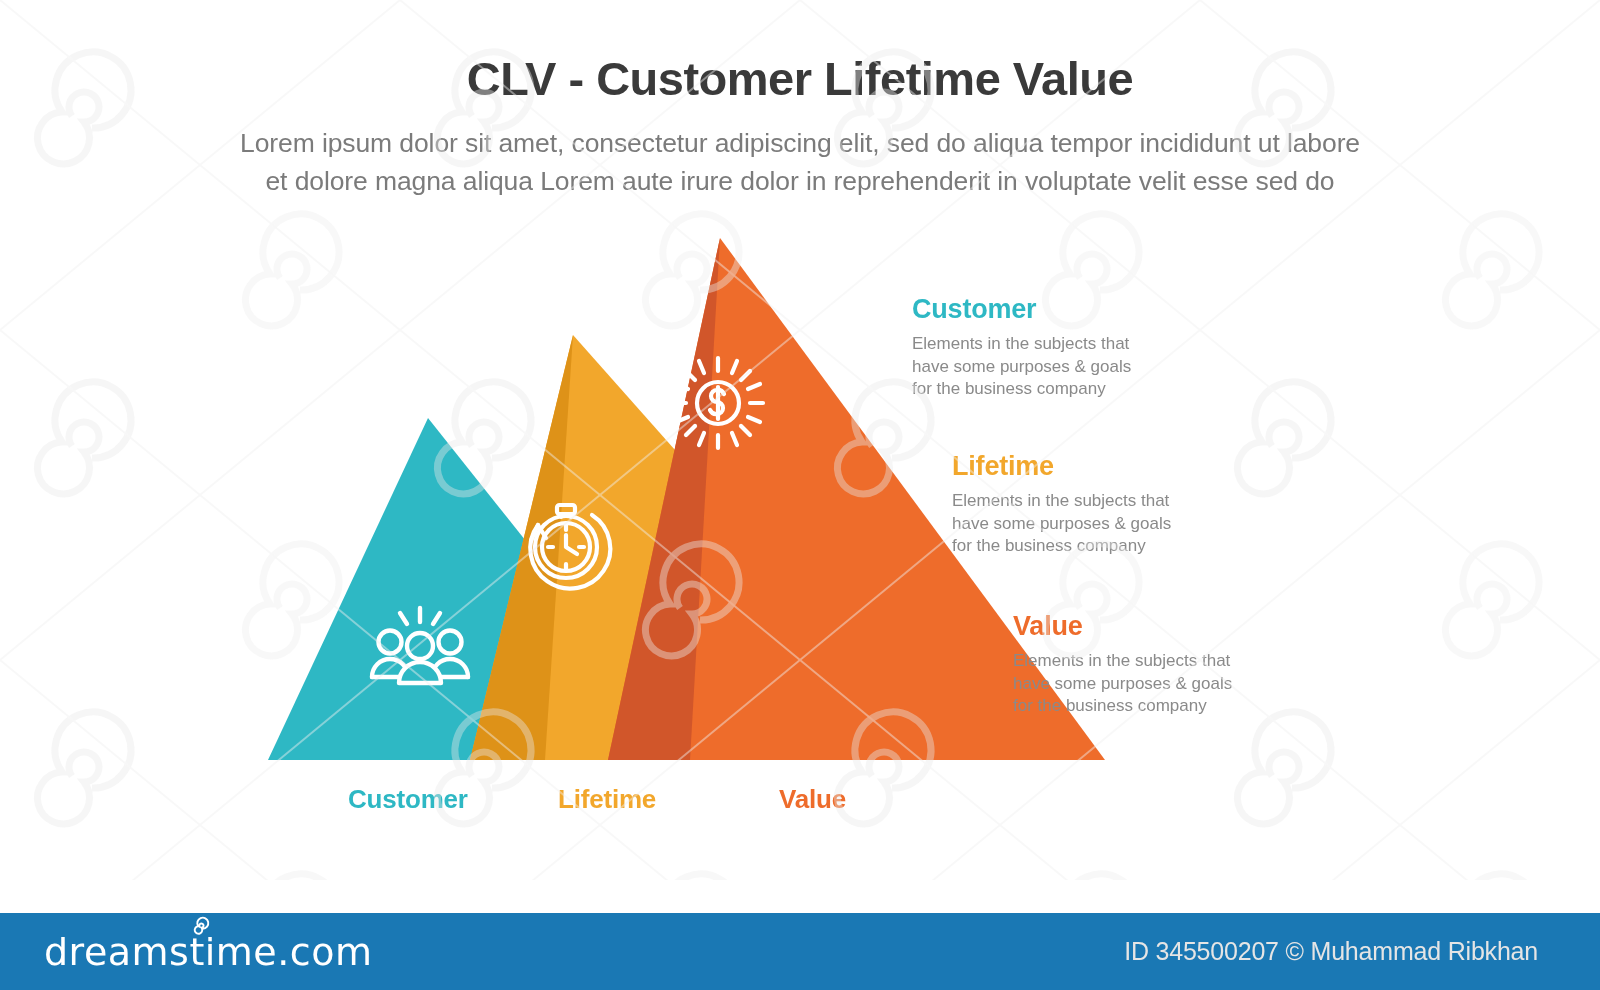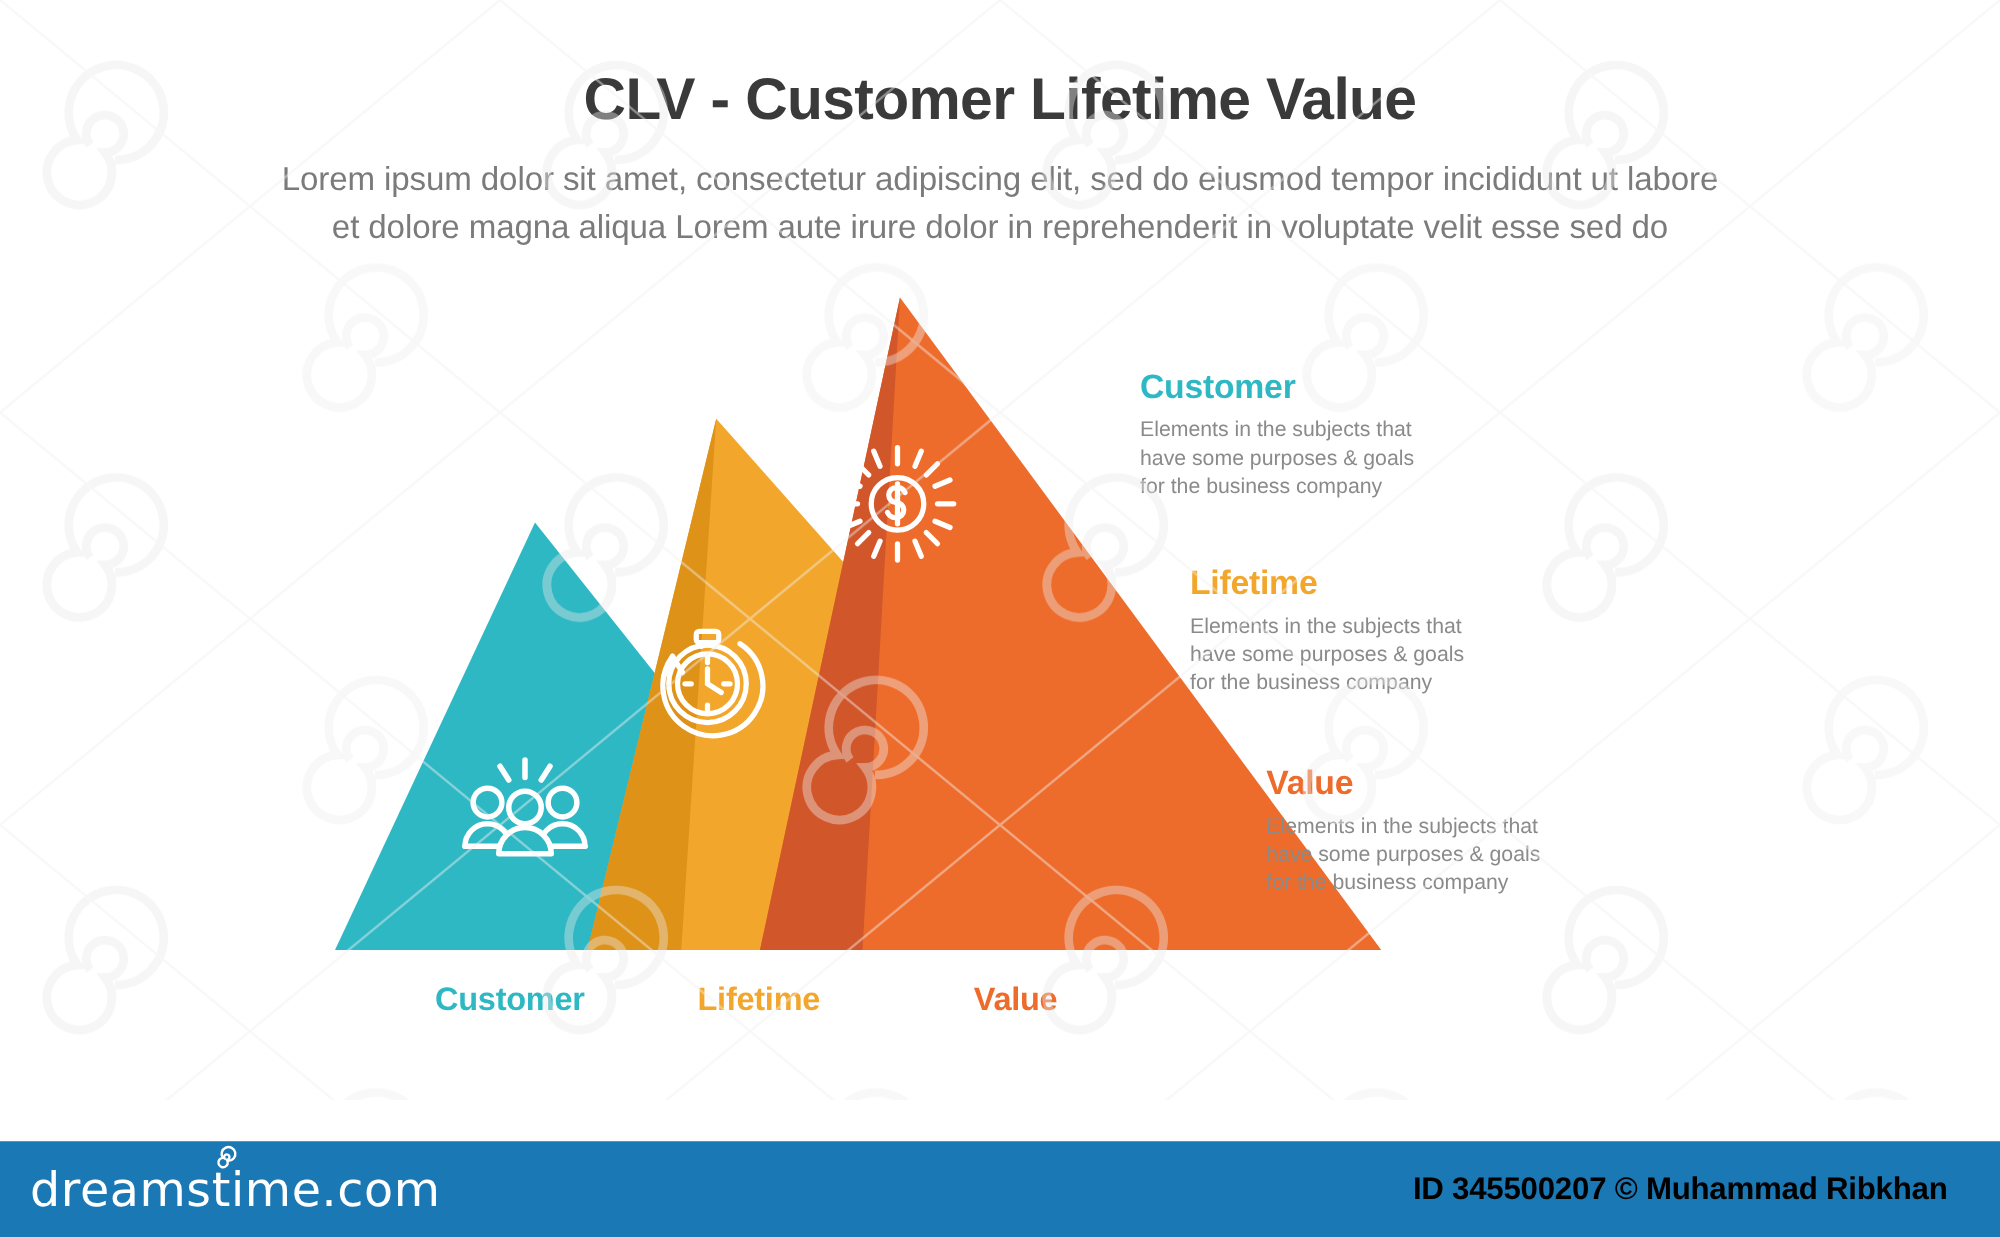--- a/index.html
+++ b/index.html
@@ -120,21 +120,21 @@
   .footer {
     position: absolute;
     left: 0;
     bottom: 0;
     width: 1600px;
     height: 77px;
     background: #1a78b4;
     display: flex;
     align-items: center;
     justify-content: space-between;
-    padding: 0 24px;
+    padding: 0 44px;
   }
 
   .brand {
     position: relative;
     font-size: 38px;
     font-weight: 400;
     color: #ffffff;
     letter-spacing: 0.5px;
     font-family: "DejaVu Sans", sans-serif;
   }
@@ -142,43 +142,43 @@
   .brand .spiral {
     position: absolute;
     left: 146px;
     top: -16px;
     width: 22px;
     height: 22px;
   }
 
   .credit {
     font-size: 25px;
-    font-weight: 700;
-    color: #000000;
+    font-weight: 400;
+    color: #e5e5e5;
     letter-spacing: -0.2px;
     padding-right: 18px;
   }
 
   
   .watermarks {
     position: absolute;
     inset: 0;
     pointer-events: none;
     opacity: 0.5;
   }
 </style>
 </head>
 <body>
 
 <div class="page">
 
   <div class="header">
     <div class="title">CLV - Customer Lifetime Value</div>
     <div class="subtitle">
-      <div>Lorem ipsum dolor sit amet, consectetur adipiscing elit, sed do eiusmod tempor incididunt ut labore</div>
+      <div>Lorem ipsum dolor sit amet, consectetur adipiscing elit, sed do aliqua tempor incididunt ut labore</div>
       <div>et dolore magna aliqua Lorem aute irure dolor in reprehenderit in voluptate velit esse sed do</div>
     </div>
   </div>
 
   <div class="diagram">
     <svg width="1600" height="880" viewBox="0 0 1600 880" xmlns="http://www.w3.org/2000/svg">
       <defs>
         <clipPath id="clipTeal">
             <polygon points="428,418 700,760 268,760"></polygon>
           </clipPath>

